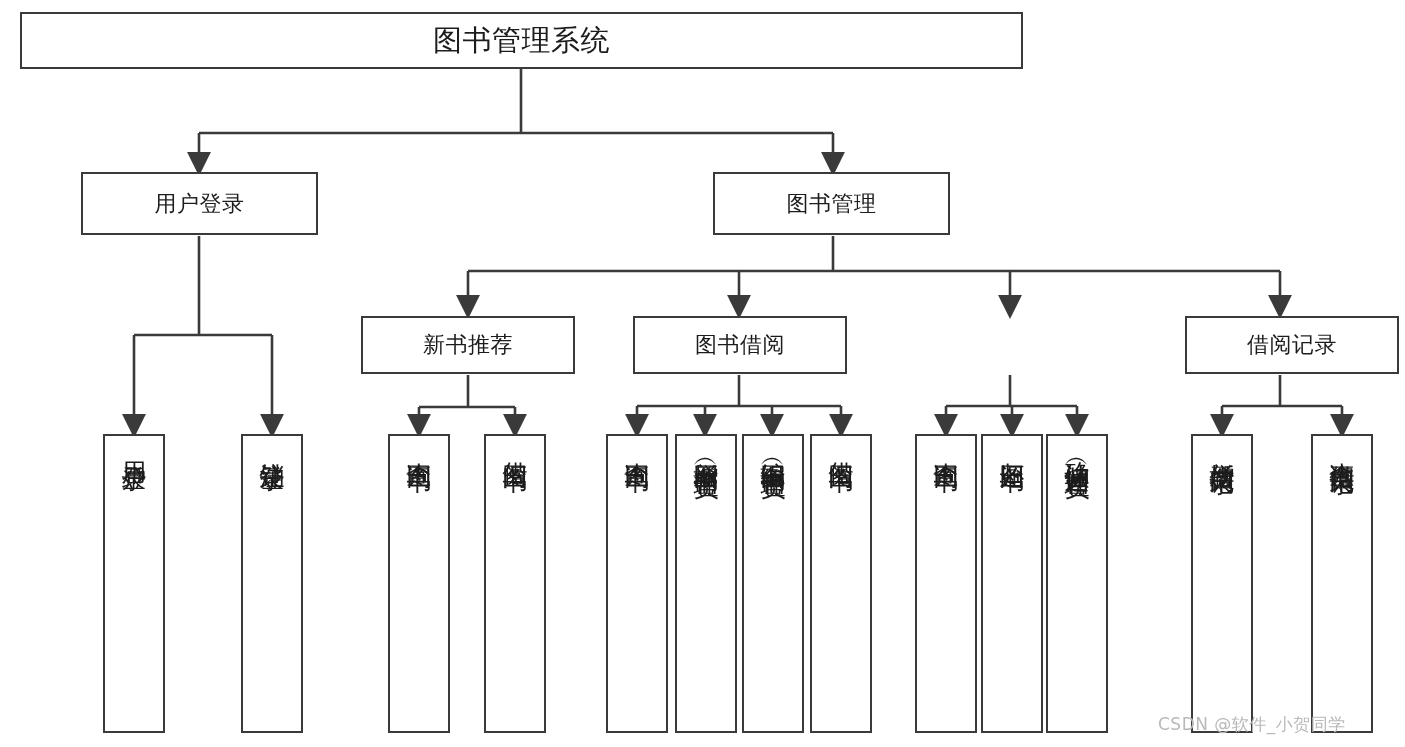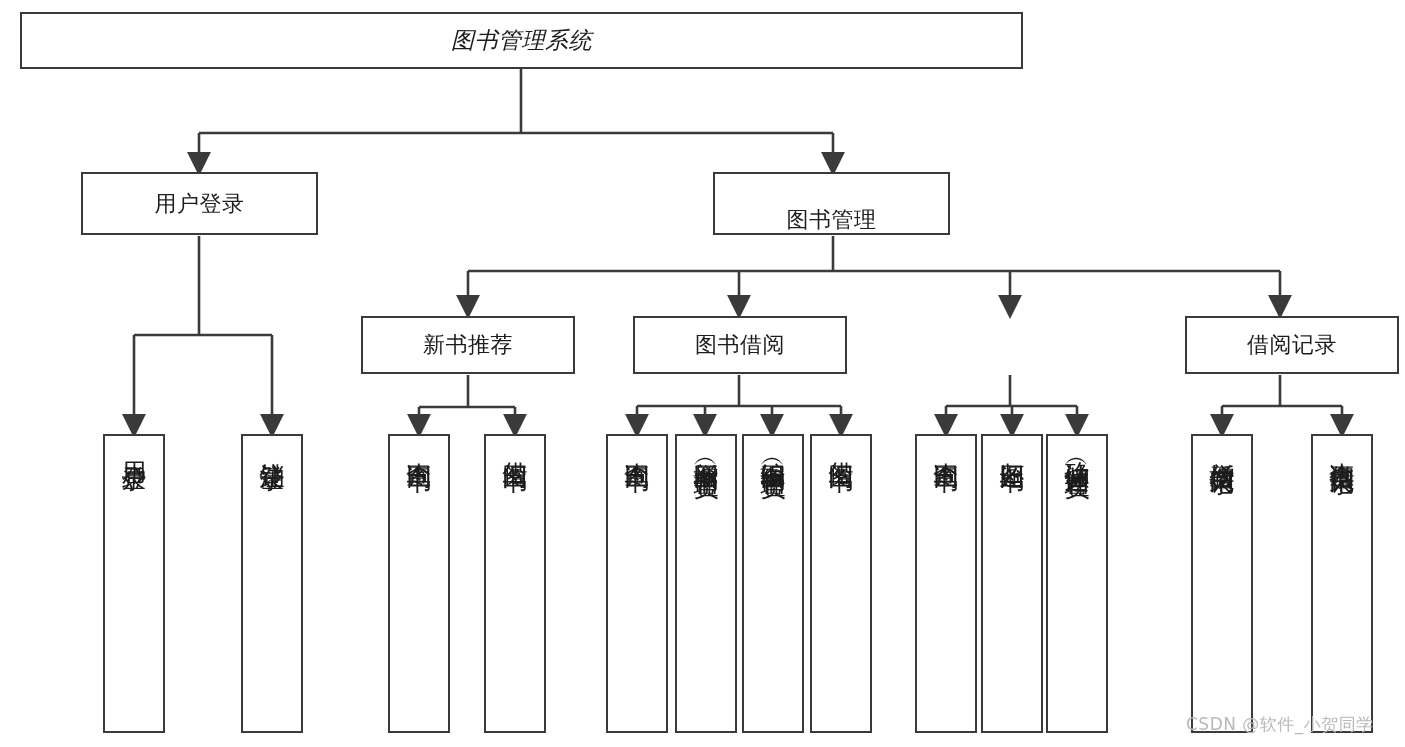--- a/index.html
+++ b/index.html
@@ -41,38 +41,38 @@
     display: block;
     text-align: center;
     line-height: 1.18;
     letter-spacing: 0.5px;
   }
   
   .node.h .node-label {
     writing-mode: horizontal-tb;
     font-size: 22px;
   }
-  #node-root .node-label { font-size: 23px; font-style: italic; }
+  #node-root .node-label { font-size: 29px; }
   
   .node.v {
     align-items: flex-start;
     justify-content: center;
     padding-top: 6px;
   }
   .node.v .node-label {
     writing-mode: vertical-rl;
     text-orientation: upright;
     font-size: 25px;
     line-height: 1.0;
     letter-spacing: 2px;
     white-space: nowrap;
   }
   #watermark {
     position: absolute;
-    left: 1186px;
+    left: 1158px;
     top: 713px;
     font-size: 17px;
     color: #b9b9b9;
     white-space: nowrap;
     letter-spacing: 0.5px;
     font-family: "DejaVu Sans", "Liberation Sans", sans-serif;
   }
 </style>
 </head>
 <body>
@@ -130,21 +130,21 @@
     </g>
   </svg>
 
   <div class="node h" id="node-root" style="left:20px; top:12px; width:1003px; height:57px;">
     <span class="node-label">图书管理系统</span>
   </div>
 
   <div class="node h" style="left:81px; top:172px; width:237px; height:63px;">
     <span class="node-label">用户登录</span>
   </div>
-  <div class="node h" style="left:713px; top:172px; width:237px; height:63px;align-items:flex-end;">
+  <div class="node h" style="left:713px; top:172px; width:237px; height:63px;">
     <span class="node-label">图书管理</span>
   </div>
 
   <div class="node h" style="left:361px; top:316px; width:214px; height:58px;">
     <span class="node-label">新书推荐</span>
   </div>
   <div class="node h" style="left:633px; top:316px; width:214px; height:58px;">
     <span class="node-label">图书借阅</span>
   </div>
   <div class="node h" style="left:1173px; top:316px; width:214px; height:58px;margin-left:12px;">

